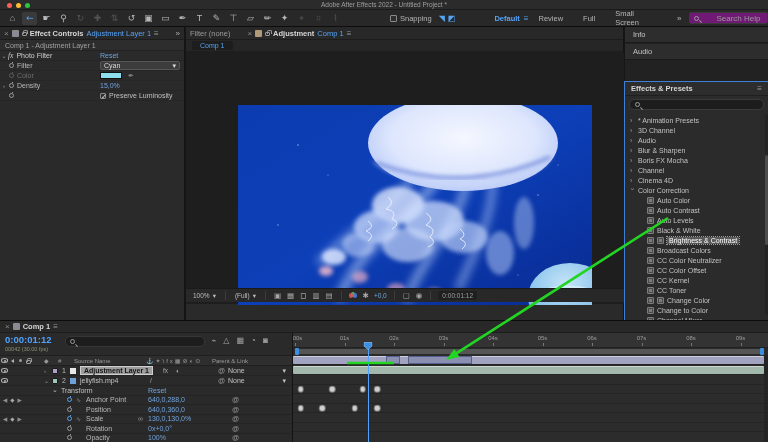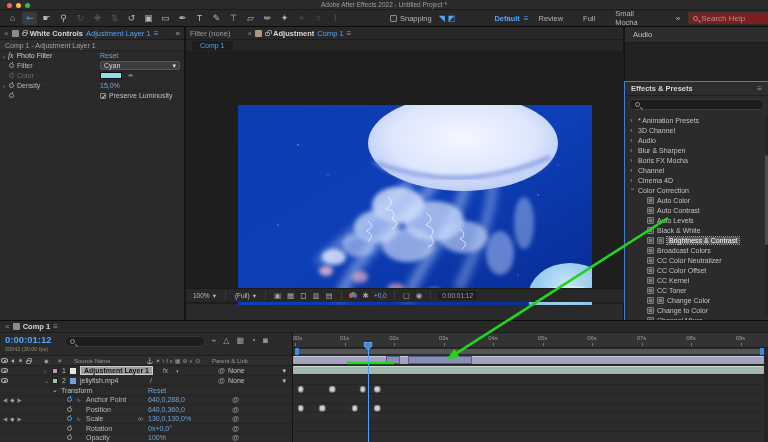--- a/index.html
+++ b/index.html
@@ -20,21 +20,21 @@
   .rot-ul { display:inline-block; transform:rotate(-40deg); }
   .snap-wrap { display:flex; align-items:center; margin-left:46px; gap:3px; }
   .checkbox { width:7px; height:7px; border:1px solid #8a8a8a; background:#2e2e2e; display:inline-block; border-radius:1px; position:relative; }
   .checkbox.checked::after { content:"✓"; position:absolute; left:0; top:-1px; font-size:7px; color:#ddd; }
   .snap-icons { color:#55a3f5; font-size:8px; margin-left:4px; letter-spacing:3px; }
   .workspaces { display:flex; align-items:center; margin-left:26px; gap:0; }
   .ws { padding:0 10px; font-size:7.5px; color:#b5b5b5; }
   .ws.active { color:#55a3f5; font-weight:bold; }
   .ws-menu { color:#55a3f5; font-size:8px; margin-left:-6px; }
   .chev-more { color:#bbb; margin-left:28px; font-size:8px; }
-  .search-help { margin-left:8px; width:100px; height:12px; background:#7f1d1d; border:1px solid #3a3a3a; border-radius:2px; display:flex; align-items:center; padding:0 4px; gap:3px; color:#9a9a9a; }
+  .search-help { margin-left:8px; width:100px; height:12px; background:#701a75; border:1px solid #3a3a3a; border-radius:2px; display:flex; align-items:center; padding:0 4px; gap:17px; color:#9a9a9a; }
 
   .i-mag { width:5px; height:5px; border:1px solid #9a9a9a; border-radius:50%; position:relative; display:inline-block; flex:none; }
   .i-mag::after { content:""; position:absolute; width:3px; height:1px; background:#9a9a9a; left:3.5px; top:4.5px; transform:rotate(45deg); }
 
   
   .panel { position:absolute; background:#2a2a2a; }
   #effect-controls { left:0; top:27px; width:185px; height:293px; border-right:1px solid #141414; }
   #composition     { left:186px; top:27px; width:438px; height:293px; border-right:1px solid #141414; }
   #right-col       { left:625px; top:27px; width:143px; height:293px; background:#222; }
 
@@ -235,35 +235,35 @@
   <div class="snap-wrap">
     <span class="checkbox"></span>
     <span style="font-size:7.5px;color:#b5b5b5;">Snapping</span>
     <span class="snap-icons">◥◩</span>
   </div>
   <div class="workspaces" id="workspace-strip">
       <span class="ws active">Default</span>
       <span class="ws-menu">≡</span>
       <span class="ws">Review</span>
       <span class="ws">Full</span>
-      <span class="ws">Small Mocha</span>
+      <span class="ws">Small Screen</span>
     </div>
   <span class="chev-more">»</span>
   <div class="search-help">
     <span class="i-mag"></span>
     <span>Search Help</span>
   </div>
 </div>
 
 <div class="panel" id="effect-controls">
   <div class="tabbar">
     <span class="tab-close">×</span>
     <span class="tab-chip"></span>
     <span class="i-lock"></span>
-    <span class="tab-title">White Controls</span>
+    <span class="tab-title">Effect Controls</span>
     <span class="tab-link">Adjustment Layer 1</span>
     <span class="tab-menu">≡</span>
     <span class="tab-overflow">»</span>
   </div>
   <div class="ec-context">Comp 1 - Adjustment Layer 1</div>
 
   <div class="ec-row">
     <span class="caret">⌄</span>
     <span class="fx-badge">fx</span>
     <span class="ec-name">Photo Filter</span>
@@ -418,20 +418,21 @@
       <span class="sb-ico">▢</span>
       <span class="sb-ico">◉</span>
       <span class="sb-sep"></span>
       <span class="sb-time">0:00:01:12</span>
     </div>
   </div>
 </div>
 
 <div class="panel" id="right-col">
   <div id="rp-headers">
+      <div class="rp-header">Info</div>
       <div class="rp-header">Audio</div>
     </div>
   <div id="fx-presets">
     <div class="fxp-header">
       <span>Effects &amp; Presets</span>
       <span class="tab-menu">≡</span>
     </div>
     <div class="fxp-search">
       <span class="i-mag"></span>
     </div>

